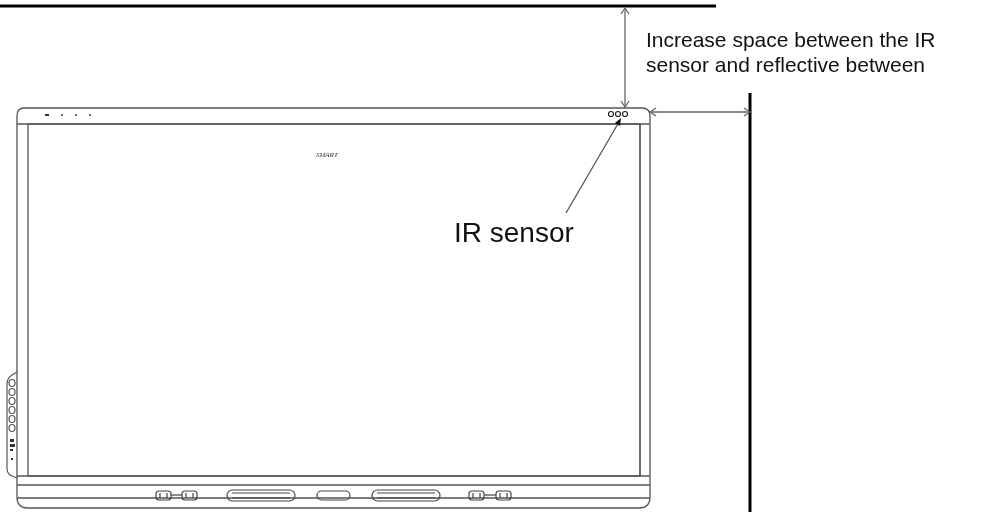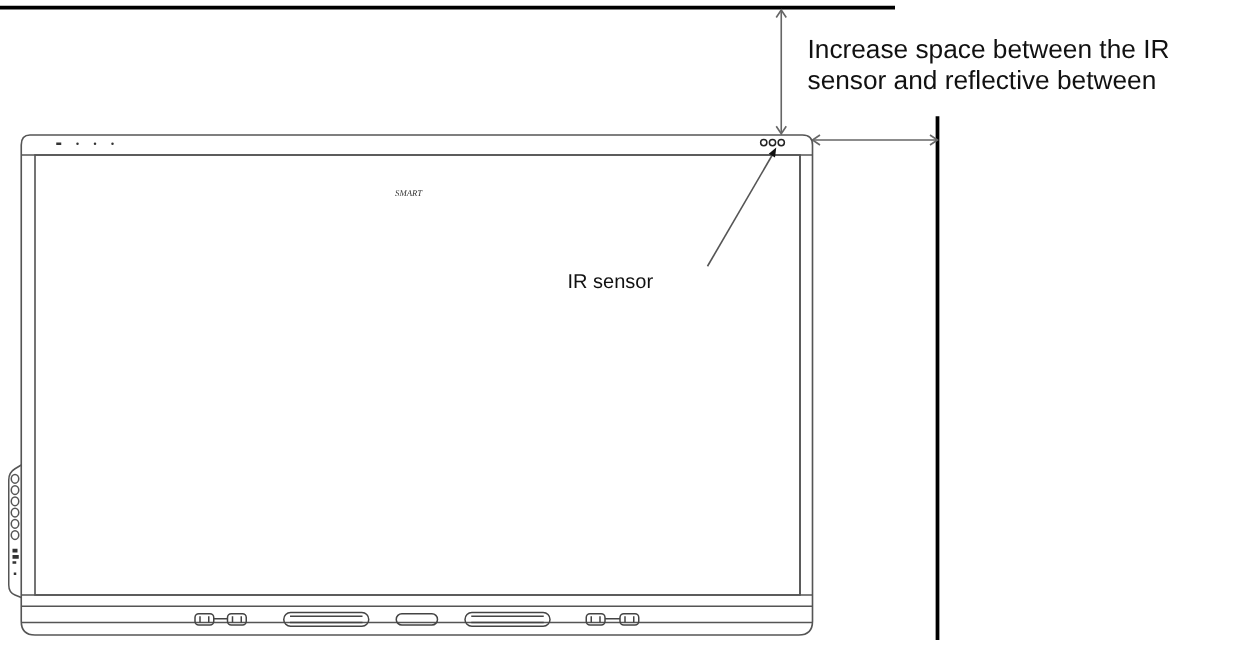--- a/index.html
+++ b/index.html
@@ -1,21 +1,21 @@
 <!DOCTYPE html>
 <html><head>
 <meta charset="utf-8">
 <style>
   html, body { margin: 0; padding: 0; background: #ffffff; }
   body { width: 1000px; height: 521px; position: relative; overflow: hidden;
          font-family: "Liberation Sans", sans-serif; }
   svg { position: absolute; left: 0; top: 0; }
   .label { position: absolute; color: #111; font-family: "Liberation Sans", sans-serif; line-height: 1.2; }
   .note { left: 646px; top: 27px; font-size: 21px; }
-  .ir { left: 454px; top: 216px; font-size: 16px; }
+  .ir { left: 454px; top: 216px; font-size: 28px; }
   .logo { position: absolute; left: 316px; top: 111px; font-size: 7px; font-style: italic;
           letter-spacing: 0px; color: #333; font-family: "Liberation Serif", serif; margin-top: 40px; }
 </style>
 </head>
 <body>
 
 <svg width="1000" height="521" viewBox="0 0 1000 521">
 
   <line x1="0" y1="6" x2="716" y2="6" stroke="#000" stroke-width="3"></line>
 

